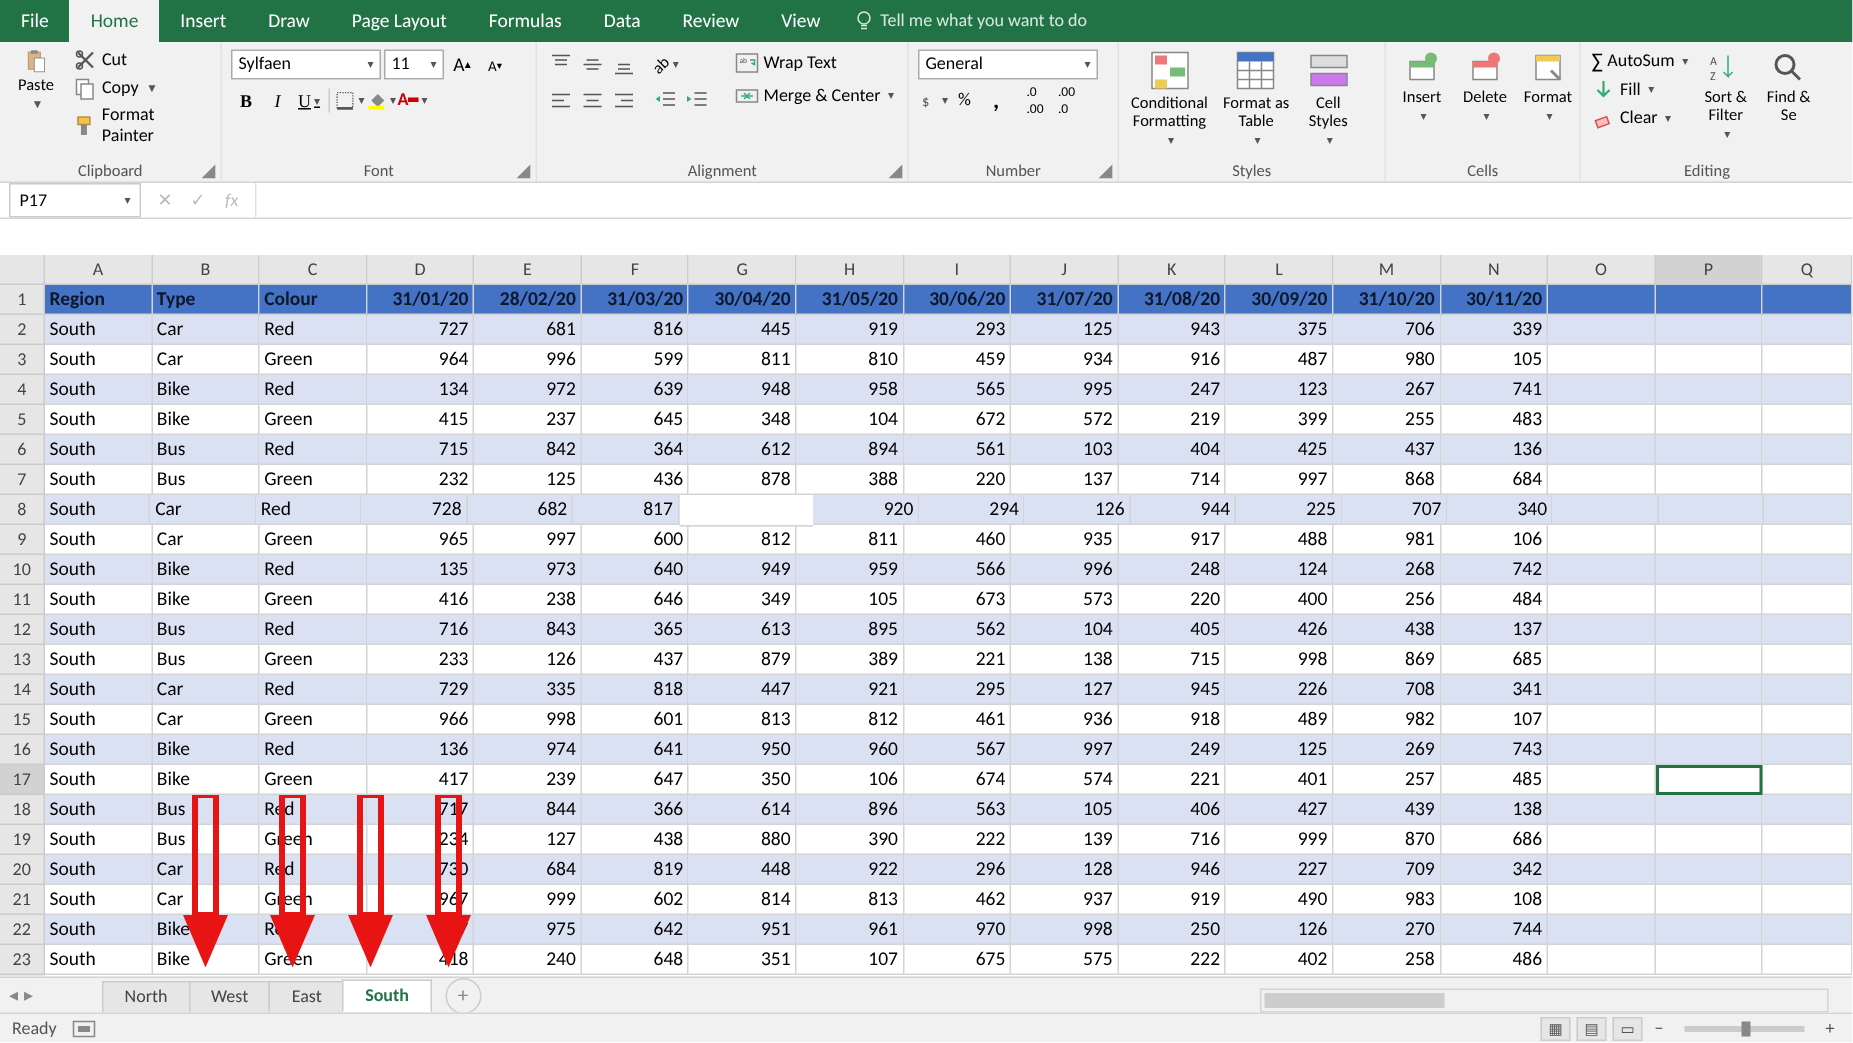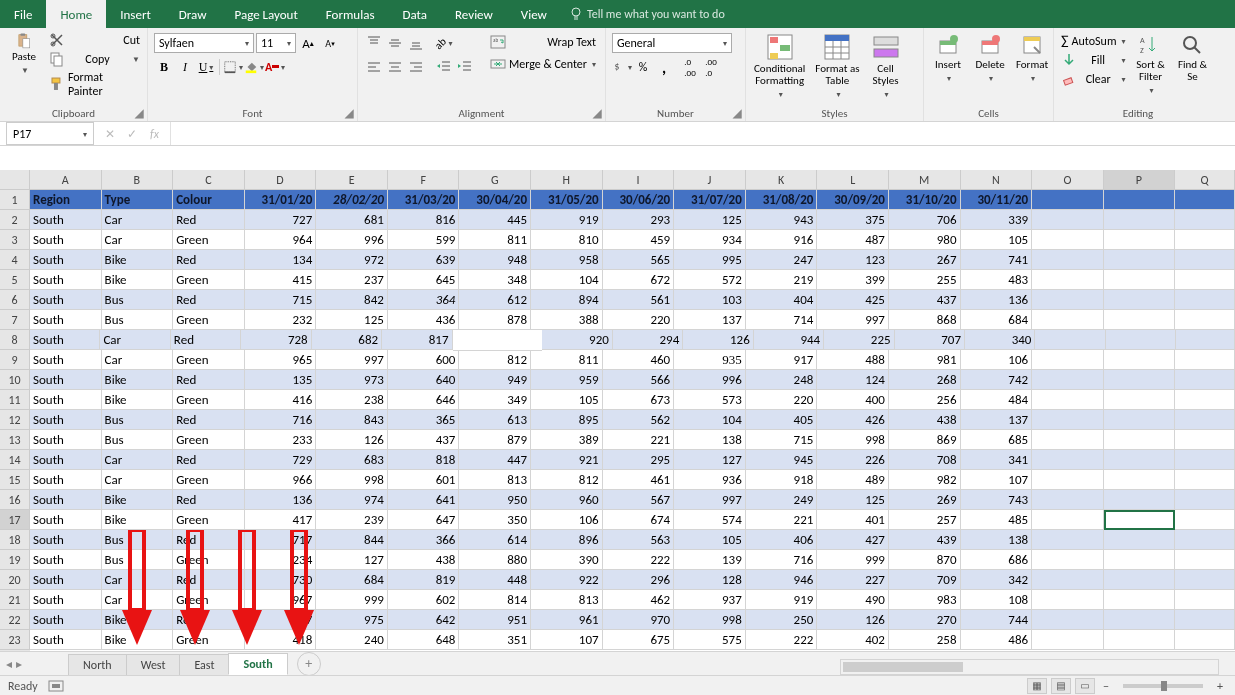--- a/index.html
+++ b/index.html
@@ -14,21 +14,21 @@
   
   
   .ribbon { background: #f1f1f1; border-bottom: 1px solid #d4d4d4; height: 94px; display: flex; position: relative; }
   .ribbon-group { border-right: 1px solid #e1e1e1; padding: 3px 4px 1px 4px; display: flex; flex-direction: column; position: relative; }
   .ribbon-group-label { text-align: center; font-size: 11px; color: #555; padding: 2px 0 0 0; position: relative; }
   .ribbon-group-content { flex: 1; display: flex; align-items: flex-start; gap: 2px; }
   .dialog-launcher { position: absolute; right: 2px; bottom: 2px; width: 12px; height: 12px; display: flex; align-items: center; justify-content: center; color: #888; }
   
   .big-btn { display: flex; flex-direction: column; align-items: center; padding: 2px 4px; min-width: 40px; gap: 2px; font-size: 11px; cursor: pointer; }
   .big-btn .lbl { text-align: center; line-height: 1.1; }
-  .small-row { display: flex; align-items: center; gap: 3px; padding: 1px 3px; font-size: 12px; cursor: pointer; justify-content: space-between; }
+  .small-row { display: flex; align-items: center; gap: 3px; padding: 1px 3px; font-size: 12px; cursor: pointer; }
   .col-stack { display: flex; flex-direction: column; gap: 1px; }
   .dd-caret { font-size: 8px; color: #555; margin-left: 2px; }
   
   .font-name { width: 100px; height: 20px; border: 1px solid #ababab; background: #fff; font-size: 12px; padding: 0 4px; display: flex; align-items: center; justify-content: space-between; }
   .font-size { width: 40px; height: 20px; border: 1px solid #ababab; background: #fff; font-size: 12px; padding: 0 4px; display: flex; align-items: center; justify-content: space-between; }
   .fmt-btn { width: 20px; height: 20px; display: flex; align-items: center; justify-content: center; cursor: pointer; }
   .fmt-btn.bold { font-weight: bold; font-family: "Times New Roman"; }
   .fmt-btn.italic { font-style: italic; font-family: "Times New Roman"; }
   .fmt-btn.underline { text-decoration: underline; font-family: "Times New Roman"; }
   
@@ -483,21 +483,21 @@
       <div class="row-header">21</div>
       <div class="row-header">22</div>
       <div class="row-header">23</div>
     </div>
   <div class="cells" id="cells">
       <div class="row hdr-row">
         <div class="cell" style="width: 72px;">Region</div>
         <div class="cell" style="width: 72px;">Type</div>
         <div class="cell" style="width: 72px;">Colour</div>
         <div class="cell num" style="width: 72px;">31/01/20</div>
-        <div class="cell num" style="width: 72px; font-style: italic;">28/02/20</div>
+        <div class="cell num" style="width: 72px;">28/02/20</div>
         <div class="cell num" style="width: 72px;">31/03/20</div>
         <div class="cell num" style="width: 72px;">30/04/20</div>
         <div class="cell num" style="width: 72px;">31/05/20</div>
         <div class="cell num" style="width: 72px;">30/06/20</div>
         <div class="cell num" style="width: 72px;">31/07/20</div>
         <div class="cell num" style="width: 72px;">31/08/20</div>
         <div class="cell num" style="width: 72px;">30/09/20</div>
         <div class="cell num" style="width: 72px;">31/10/20</div>
         <div class="cell num" style="width: 72px;">30/11/20</div>
         <div class="cell" style="width: 72px;"></div>
@@ -579,21 +579,21 @@
         <div class="cell" style="width: 72px;"></div>
         <div class="cell" style="width: 72px;"></div>
         <div class="cell" style="width: 60px;"></div>
       </div>
       <div class="row band">
         <div class="cell" style="width: 72px;">South</div>
         <div class="cell" style="width: 72px;">Bus</div>
         <div class="cell" style="width: 72px;">Red</div>
         <div class="cell num" style="width: 72px;">715</div>
         <div class="cell num" style="width: 72px;">842</div>
-        <div class="cell num" style="width: 72px; font-style: italic;">364</div>
+        <div class="cell num" style="width: 72px;">364</div>
         <div class="cell num" style="width: 72px;">612</div>
         <div class="cell num" style="width: 72px;">894</div>
         <div class="cell num" style="width: 72px;">561</div>
         <div class="cell num" style="width: 72px;">103</div>
         <div class="cell num" style="width: 72px;">404</div>
         <div class="cell num" style="width: 72px;">425</div>
         <div class="cell num" style="width: 72px;">437</div>
         <div class="cell num" style="width: 72px;">136</div>
         <div class="cell" style="width: 72px;"></div>
         <div class="cell" style="width: 72px;"></div>
@@ -640,21 +640,21 @@
       <div class="row">
         <div class="cell" style="width: 72px;">South</div>
         <div class="cell" style="width: 72px;">Car</div>
         <div class="cell" style="width: 72px;">Green</div>
         <div class="cell num" style="width: 72px;">965</div>
         <div class="cell num" style="width: 72px;">997</div>
         <div class="cell num" style="width: 72px;">600</div>
         <div class="cell num" style="width: 72px;">812</div>
         <div class="cell num" style="width: 72px;">811</div>
         <div class="cell num" style="width: 72px;">460</div>
-        <div class="cell num" style="width: 72px; font-family: Liberation Serif, serif;">935</div>
+        <div class="cell num" style="width: 72px;">935</div>
         <div class="cell num" style="width: 72px;">917</div>
         <div class="cell num" style="width: 72px;">488</div>
         <div class="cell num" style="width: 72px;">981</div>
         <div class="cell num" style="width: 72px;">106</div>
         <div class="cell" style="width: 72px;"></div>
         <div class="cell" style="width: 72px;"></div>
         <div class="cell" style="width: 60px;"></div>
       </div>
       <div class="row band">
         <div class="cell" style="width: 72px;">South</div>
@@ -730,21 +730,21 @@
         <div class="cell num" style="width: 72px;">685</div>
         <div class="cell" style="width: 72px;"></div>
         <div class="cell" style="width: 72px;"></div>
         <div class="cell" style="width: 60px;"></div>
       </div>
       <div class="row band">
         <div class="cell" style="width: 72px;">South</div>
         <div class="cell" style="width: 72px;">Car</div>
         <div class="cell" style="width: 72px;">Red</div>
         <div class="cell num" style="width: 72px;">729</div>
-        <div class="cell num" style="width: 72px;">683</div>
+        <div class="cell num" style="width: 72px;">335</div>
         <div class="cell num" style="width: 72px;">818</div>
         <div class="cell num" style="width: 72px;">447</div>
         <div class="cell num" style="width: 72px;">921</div>
         <div class="cell num" style="width: 72px;">295</div>
         <div class="cell num" style="width: 72px;">127</div>
         <div class="cell num" style="width: 72px;">945</div>
         <div class="cell num" style="width: 72px;">226</div>
         <div class="cell num" style="width: 72px;">708</div>
         <div class="cell num" style="width: 72px;">341</div>
         <div class="cell" style="width: 72px;"></div>

